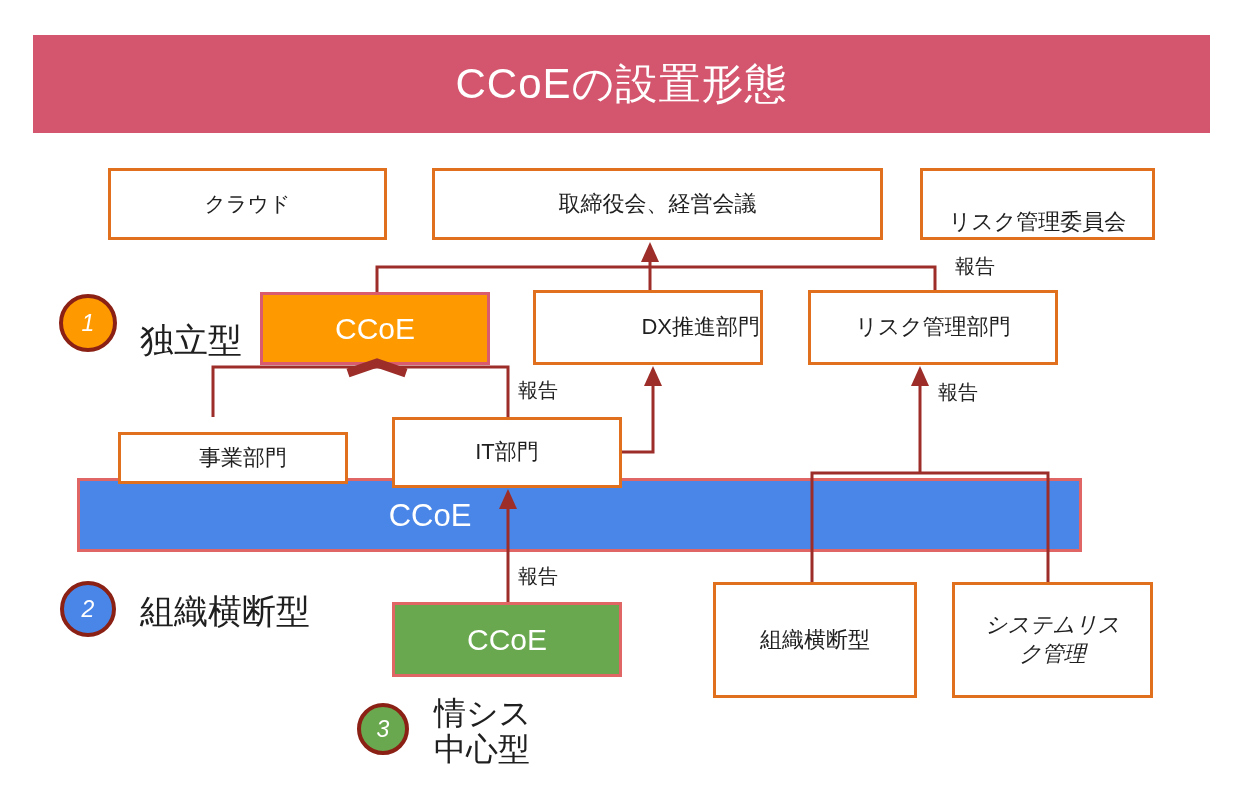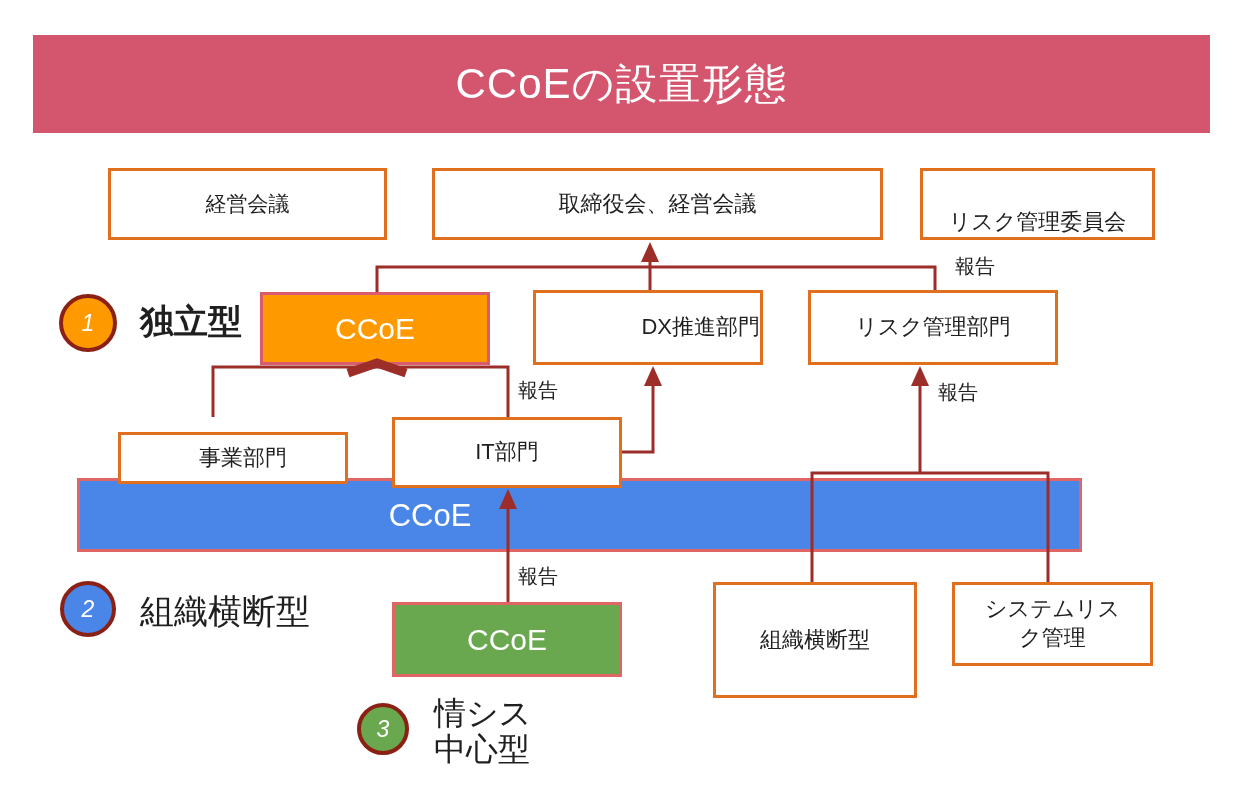--- a/index.html
+++ b/index.html
@@ -49,21 +49,21 @@
 </head>
 <body>
 
 <div class="canvas">
 
   <div class="banner">
     <div class="title">CCoEの設置形態</div>
   </div>
 
   <div class="wbox" style="left:108px;top:168px;width:279px;height:72px;font-size:21px;">
-    <span>経営会議</span>
+    <span>クラウド</span>
   </div>
   <div class="wbox" style="left:432px;top:168px;width:451px;height:72px;">
     <span>取締役会、経営会議</span>
   </div>
   <div class="wbox" style="left:920px;top:168px;width:235px;height:72px;justify-content:flex-end;">
     <span>リスク管理委員会</span>
   </div>
 
   <div class="cbox orange" style="left:260px;top:292px;width:230px;height:73px;">
     <span>CCoE</span>
@@ -71,21 +71,21 @@
   <div class="wbox" style="left:533px;top:290px;width:230px;height:75px;align-items:flex-end;">
     <span>DX推進部門</span>
   </div>
   <div class="wbox" style="left:808px;top:290px;width:250px;height:75px;">
     <span>リスク管理部門</span>
   </div>
 
   <div class="circle c-orange" style="left:59px;top:294px;width:58px;height:58px;">
     <span>1</span>
   </div>
-  <div class="pattern-label" style="left:140px;top:302px;font-weight:bold;">独立型</div>
+  <div class="pattern-label" style="left:140px;top:321px;">独立型</div>
 
   <div class="wbox" style="left:118px;top:432px;width:230px;height:52px;padding-left:20px;">
     <span>事業部門</span>
   </div>
   <div class="wbox" style="left:392px;top:417px;width:230px;height:71px;">
     <span>IT部門</span>
   </div>
 
   <div class="bluebar"></div>
   <div class="bluebar-label">CCoE</div>
@@ -103,21 +103,21 @@
     <span>3</span>
   </div>
   <div class="pattern-label" style="left:434px;top:696px;font-size:32px;">
     <div>情シス</div>
     <div>中心型</div>
   </div>
 
   <div class="wbox" style="left:713px;top:582px;width:204px;height:116px;">
     <span>組織横断型</span>
   </div>
-  <div class="wbox" style="left:952px;top:582px;width:201px;height:84px;">
+  <div class="wbox" style="left:952px;top:582px;width:201px;height:116px;font-style:italic;">
     <span>システムリス</span>
     <span>ク管理</span>
   </div>
 
   <div class="report" style="left:955px;top:253px;">報告</div>
   <div class="report" style="left:518px;top:377px;">報告</div>
   <div class="report" style="left:938px;top:379px;">報告</div>
   <div class="report" style="left:518px;top:563px;">報告</div>
 
   <svg class="wires" viewBox="0 0 1244 804">

